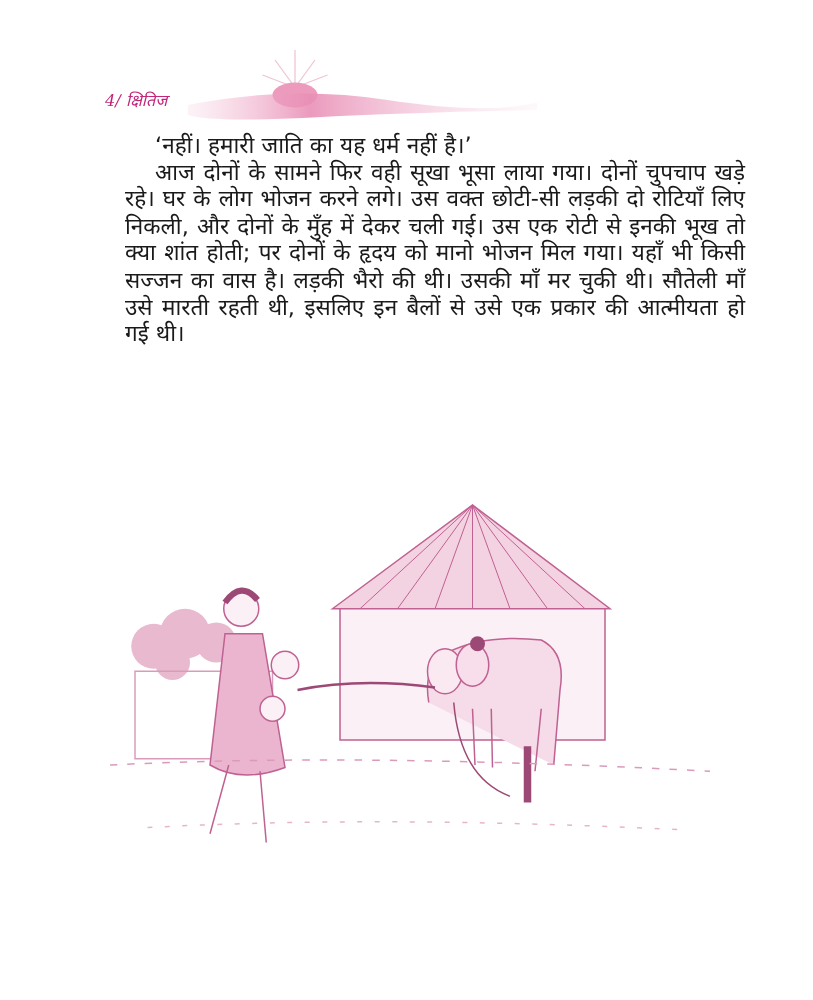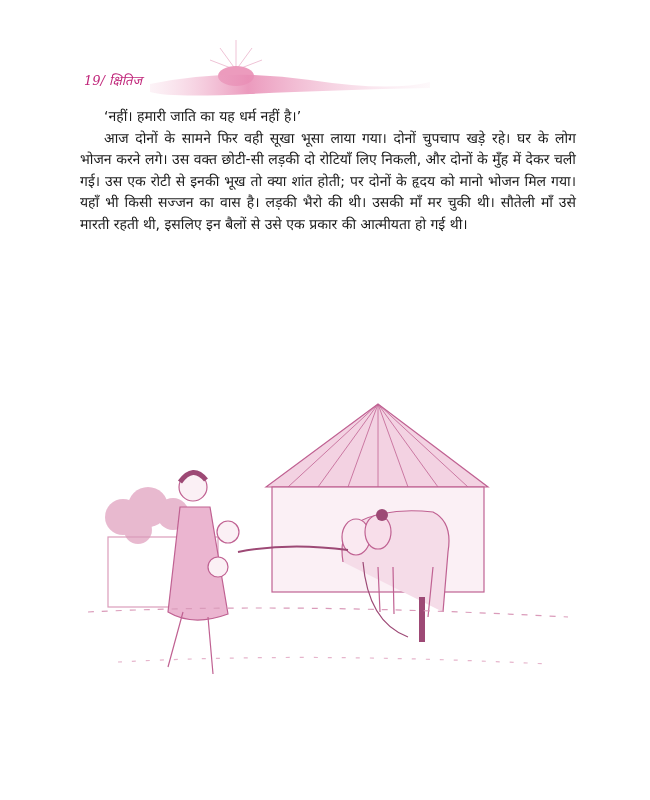--- a/index.html
+++ b/index.html
@@ -2,22 +2,22 @@
 <html><head>
 <meta charset="utf-8">
 <style>
   html, body { margin:0; padding:0; background:#ffffff; }
   body { width:650px; height:800px; position:relative; overflow:hidden;
          font-family:"DejaVu Sans", sans-serif; color:#1a1a1a; }
   .header { position:absolute; left:0; top:0; width:650px; height:100px; }
   .page-label { position:absolute; left:84px; top:71px; font-family:"DejaVu Serif", serif;
                 font-style:italic; font-size:13px; color:#c0267a; }
   .banner { position:absolute; left:150px; top:38px; }
-  .body-text { position:absolute; left:80px; top:106px; width:496px;
-               font-size:14px; line-height:21.6px; text-align:justify; }
+  .body-text { position:absolute; left:100px; top:106px; width:496px;
+               font-size:18px; line-height:21.6px; text-align:justify; }
   .body-text p { margin:0; text-indent:24px; }
   .body-text p.first { text-indent:0; padding-left:0; }
   .illus { position:absolute; left:88px; top:402px; width:492px; height:300px; }
 </style>
 </head>
 <body>
 
 <div class="header">
   <svg class="banner" width="280" height="62" viewBox="0 0 280 62">
     <defs>
@@ -30,21 +30,21 @@
     <g stroke="#efc3d6" stroke-width="1">
       <line x1="86" y1="32" x2="86" y2="2"></line>
       <line x1="86" y1="32" x2="70" y2="10"></line>
       <line x1="86" y1="32" x2="102" y2="10"></line>
       <line x1="86" y1="32" x2="60" y2="22"></line>
       <line x1="86" y1="32" x2="112" y2="22"></line>
     </g>
     <ellipse cx="86" cy="38" rx="18" ry="10" fill="#ec9bbd"></ellipse>
     <path d="M0 46 Q80 30 160 42 T280 44 L280 50 Q180 52 100 56 T0 54 Z" fill="url(#sw)"></path>
   </svg>
-  <div class="page-label">19/ क्षितिज</div>
+  <div class="page-label">4/ क्षितिज</div>
 </div>
 
 <div class="body-text">
   <p class="first" style="text-indent:24px">‘नहीं। हमारी जाति का यह धर्म नहीं है।’</p>
   <p>आज दोनों के सामने फिर वही सूखा भूसा लाया गया। दोनों चुपचाप खड़े रहे। घर के लोग भोजन करने लगे। उस वक्त छोटी-सी लड़की दो रोटियाँ लिए निकली, और दोनों के मुँह में देकर चली गई। उस एक रोटी से इनकी भूख तो क्या शांत होती; पर दोनों के हृदय को मानो भोजन मिल गया। यहाँ भी किसी सज्जन का वास है। लड़की भैरो की थी। उसकी माँ मर चुकी थी। सौतेली माँ उसे मारती रहती थी, इसलिए इन बैलों से उसे एक प्रकार की आत्मीयता हो गई थी।</p>
 </div>
 
 <svg class="illus" viewBox="0 0 492 300">
   <g fill="none" stroke="#b5467f" stroke-width="1.2" opacity="0.85">
 

